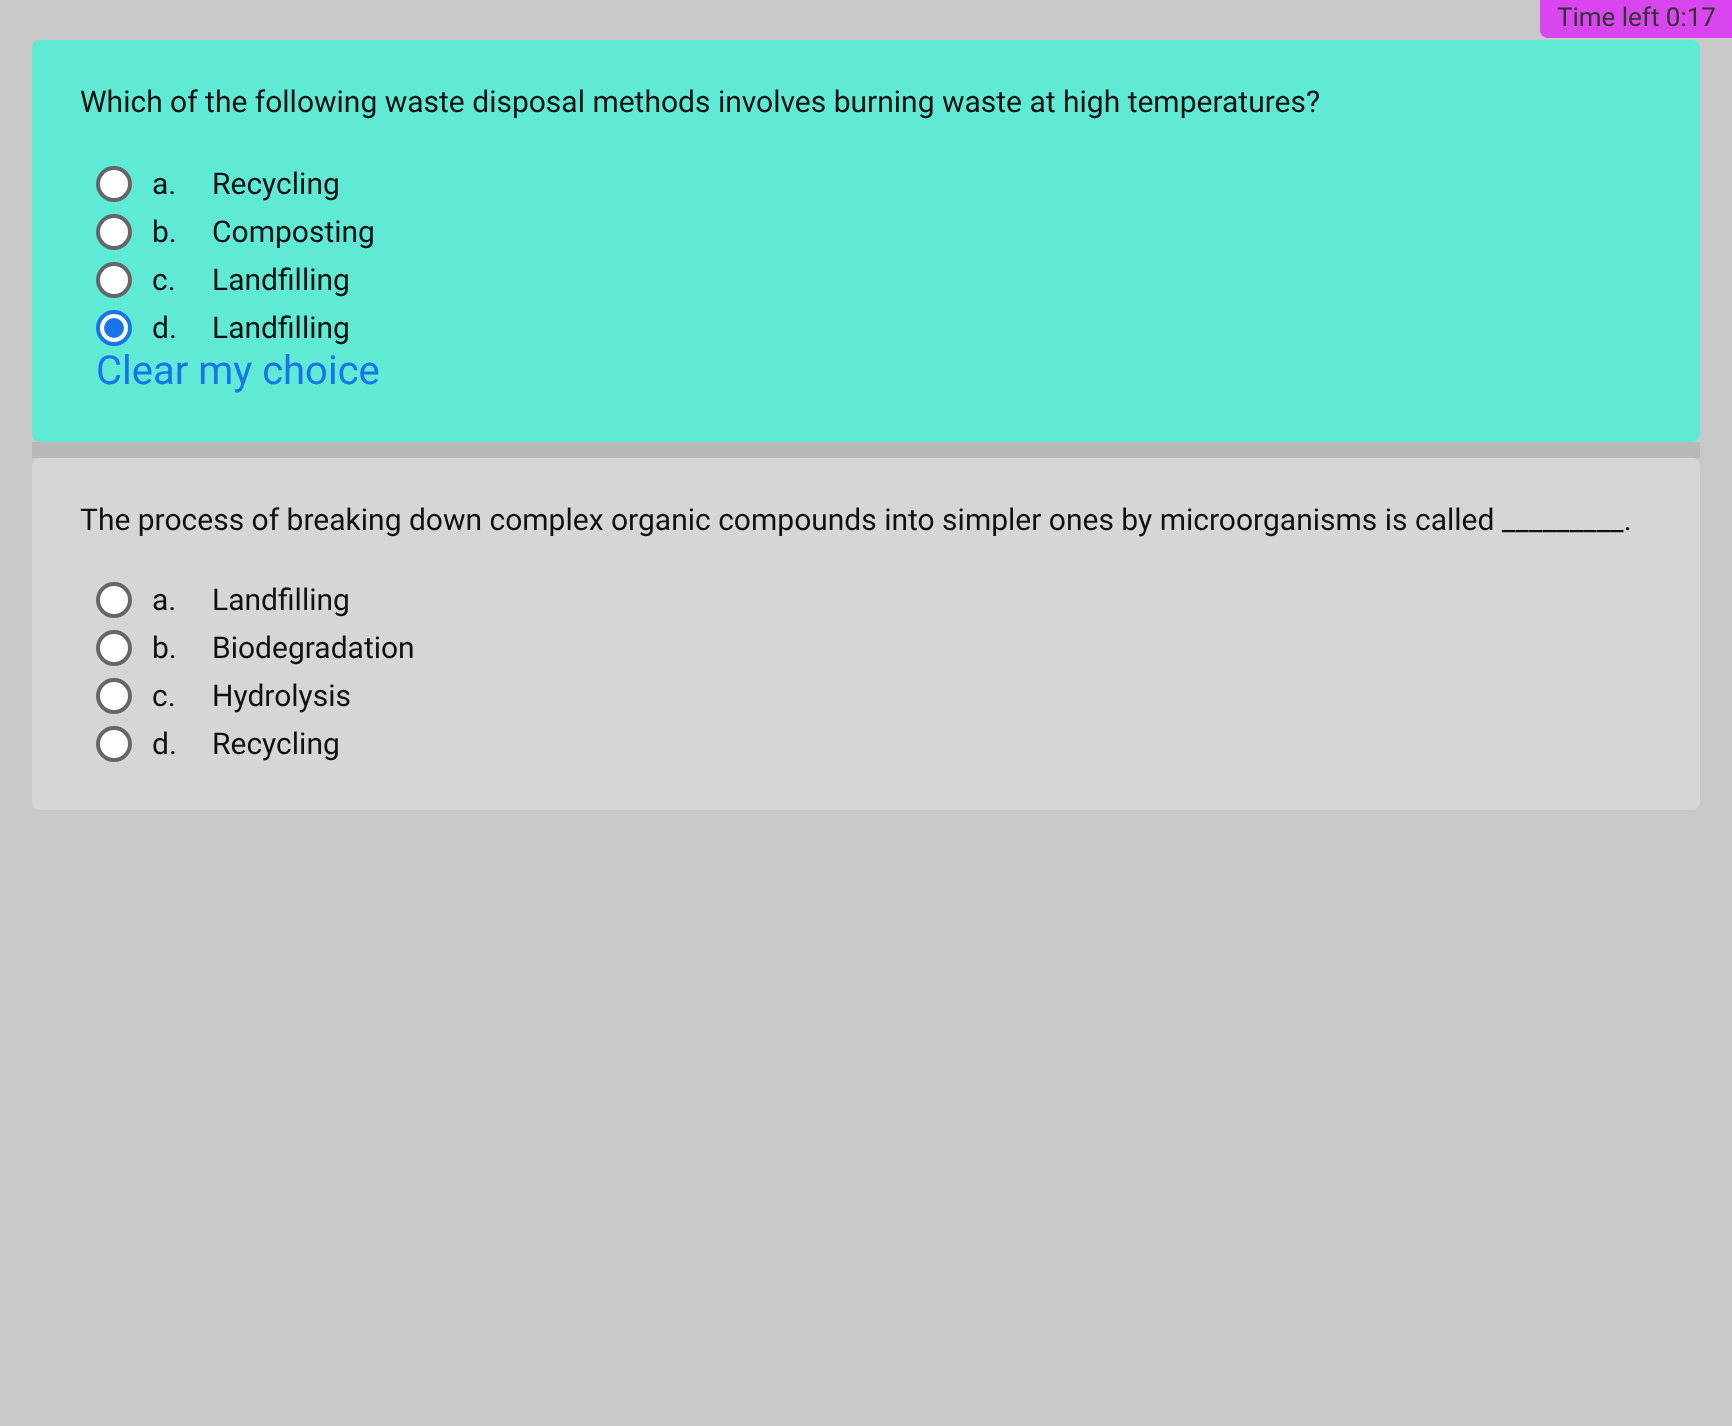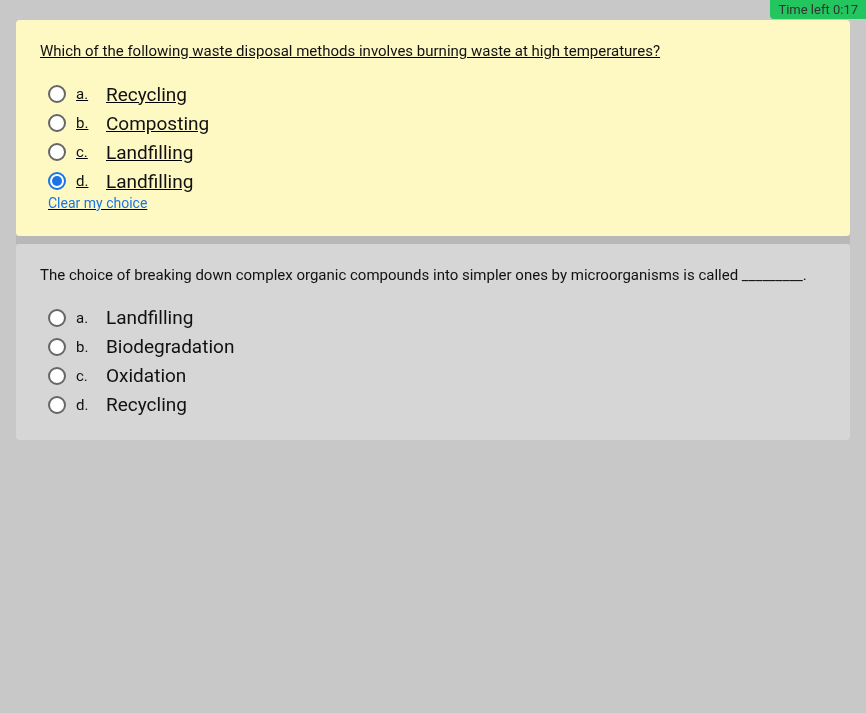--- a/index.html
+++ b/index.html
@@ -14,33 +14,32 @@
       width: 866px;
       min-height: 713px;
       position: relative;
       overflow: hidden;
     }
 
     .timer-bar {
       position: absolute;
       top: 0;
       right: 0;
-      background: #22c55e;
+      background: #d946ef;
       padding: 2px 8px;
       font-size: 13px;
       color: #333;
       border-bottom-left-radius: 4px;
     }
 
     .question-block {
-      background-color: #fef9c3;
+      background-color: #5eead4;
       margin: 20px 16px 0 16px;
       padding: 20px 27px 24px 24px;
       border-radius: 4px;
-      text-decoration: underline;
     }
 
     .question-text {
       font-size: 15px;
       color: #111;
       line-height: 1.5;
       margin-bottom: 20px;
     }
 
     .options-list {
@@ -78,33 +77,33 @@
     }
 
     .radio-inner {
       width: 10px;
       height: 10px;
       border-radius: 50%;
       background: #1a73e8;
     }
 
     .option-label {
-      font-size: 19px;
+      font-size: 15px;
       color: #111;
     }
 
     .option-letter {
       min-width: 20px;
       color: #111;
     }
 
     .clear-choice {
       margin-top: 14px;
       margin-left: 8px;
-      font-size: 14px;
+      font-size: 20px;
       color: #1a73e8;
       cursor: pointer;
       text-decoration: none;
     }
 
     .divider {
       height: 8px;
       background-color: #b8b8b8;
       margin: 0 16px;
     }
@@ -148,37 +147,37 @@
       <span class="option-label">Landfilling</span>
     </li>
   </ul>
 
   <a class="clear-choice" href="#">Clear my choice</a>
 </div>
 
 <div class="divider"></div>
 
 <div class="question-block-2">
-  <p class="question-text">The choice of breaking down complex organic compounds into simpler ones by microorganisms is called _________.</p>
+  <p class="question-text">The process of breaking down complex organic compounds into simpler ones by microorganisms is called _________.</p>
 
   <ul class="options-list">
     <li class="option-item">
       <div class="radio-outer"></div>
       <span class="option-letter">a.</span>
       <span class="option-label">Landfilling</span>
     </li>
     <li class="option-item">
       <div class="radio-outer"></div>
       <span class="option-letter">b.</span>
       <span class="option-label">Biodegradation</span>
     </li>
     <li class="option-item">
       <div class="radio-outer"></div>
       <span class="option-letter">c.</span>
-      <span class="option-label">Oxidation</span>
+      <span class="option-label">Hydrolysis</span>
     </li>
     <li class="option-item">
       <div class="radio-outer"></div>
       <span class="option-letter">d.</span>
       <span class="option-label">Recycling</span>
     </li>
   </ul>
 </div>
 
 </body></html>

